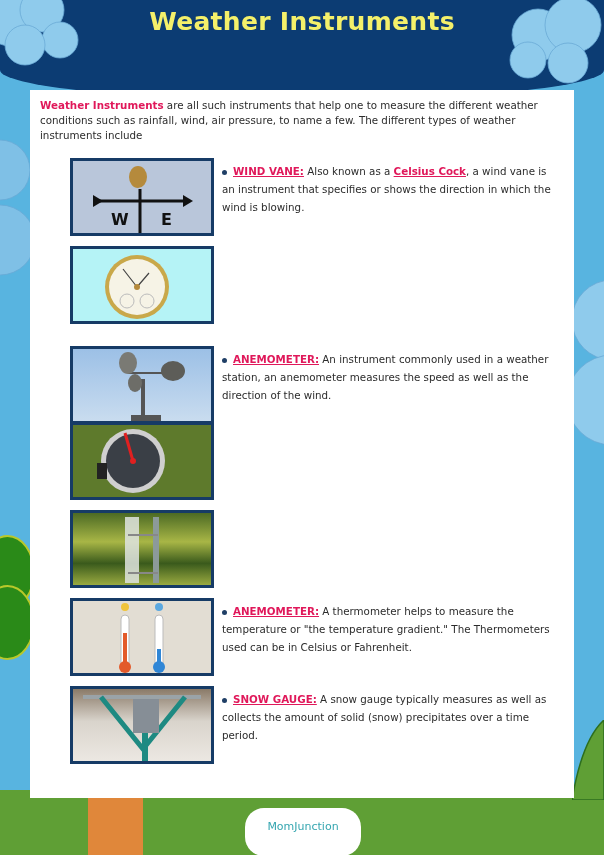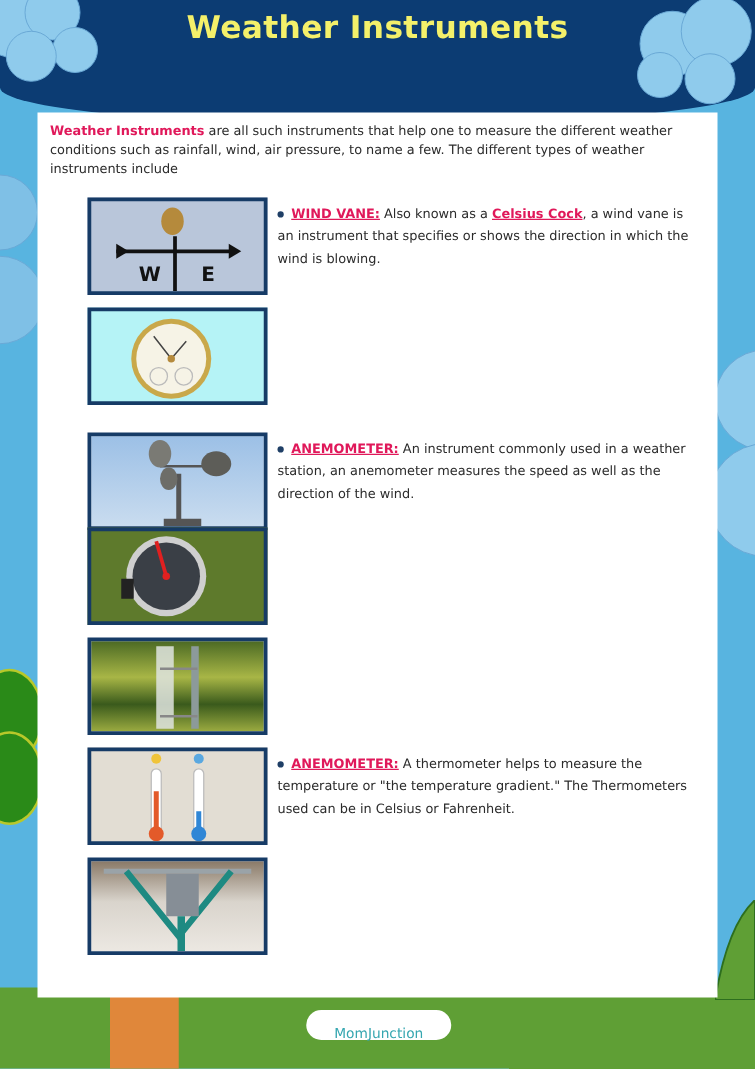--- a/index.html
+++ b/index.html
@@ -36,21 +36,21 @@
     position: absolute; left: 0; top: 0; width: 144px; height: 78px;
     border: 3px solid #163b66; overflow: hidden;
   }
   .desc {
     position: absolute; left: 152px; top: 4px; width: 340px;
     font-size: 10.3px; line-height: 18px; color: #2b2b2b;
   }
   .bullet { display: inline-block; width: 5px; height: 5px; border-radius: 50%; background: #1f3f66; margin-right: 6px; vertical-align: middle; }
   .label { color: #e0185a; font-weight: bold; text-decoration: underline; }
   .logo {
-    position: absolute; left: 245px; top: 808px; width: 116px; height: 24px;
+    position: absolute; left: 245px; top: 808px; width: 116px; height: 48px;
     background: #fff; border-radius: 19px; text-align: center;
     color: #35a6b0; font-size: 11px; line-height: 38px; font-family: "DejaVu Sans", sans-serif;
   }
 </style>
 </head>
 <body>
 
 <div class="header"></div>
 
 <svg class="cloud" style="left:-10px;top:-10px" width="95" height="80" viewBox="0 0 95 80">
@@ -187,18 +187,21 @@
 
   <div class="item" style="top:596px">
     <div class="thumb" style="background:linear-gradient(180deg,#8a7a68,#d9d4cc 45%,#ece8e2)">
       <svg width="138" height="72" viewBox="0 0 138 72">
         <path d="M10 8 L128 8" stroke="#9aa3a8" stroke-width="4"></path>
         <path d="M28 8 L70 60 L112 8" stroke="#1e8a82" stroke-width="5" fill="none"></path>
         <rect x="60" y="10" width="26" height="34" fill="#868e96"></rect>
         <path d="M72 44 L72 72" stroke="#1e8a82" stroke-width="6"></path>
       </svg>
     </div>
+    <div class="desc">
+      <span class="bullet"></span><span class="label">SNOW GAUGE:</span><span> A snow gauge typically measures as well as collects the amount of solid (snow) precipitates over a time period.</span>
+    </div>
   </div>
 </div>
 
 <div class="logo">
   <span>MomJunction</span>
 </div>
 
 </body></html>

